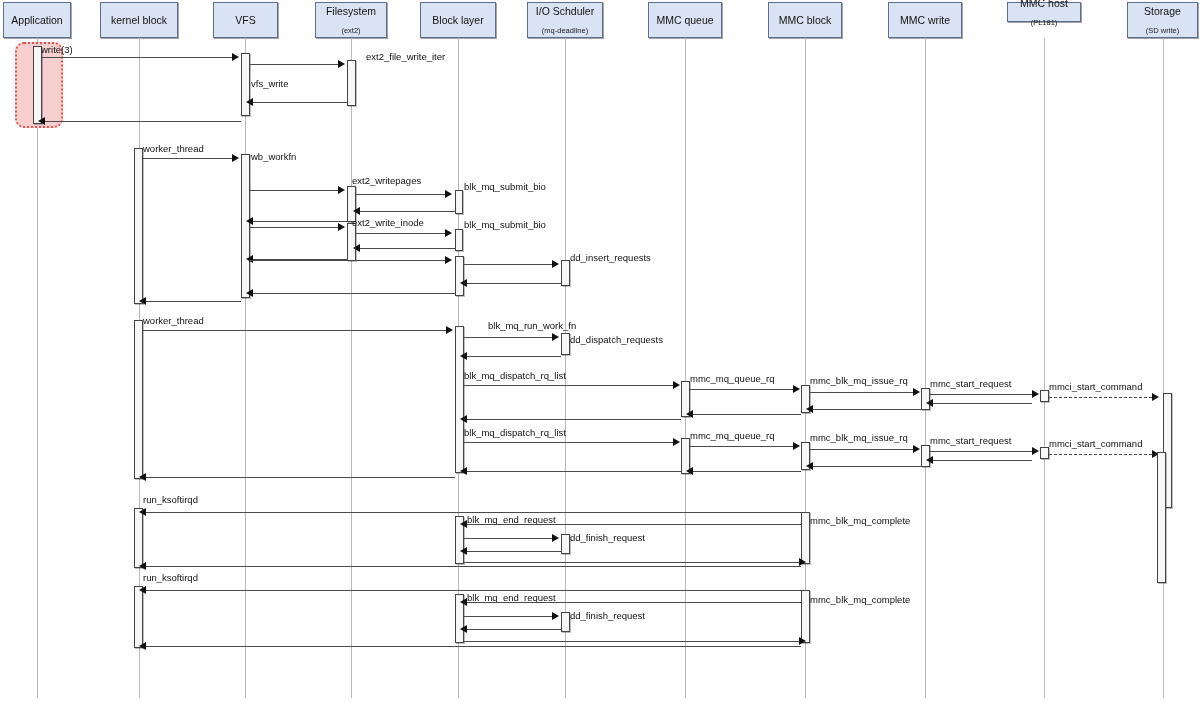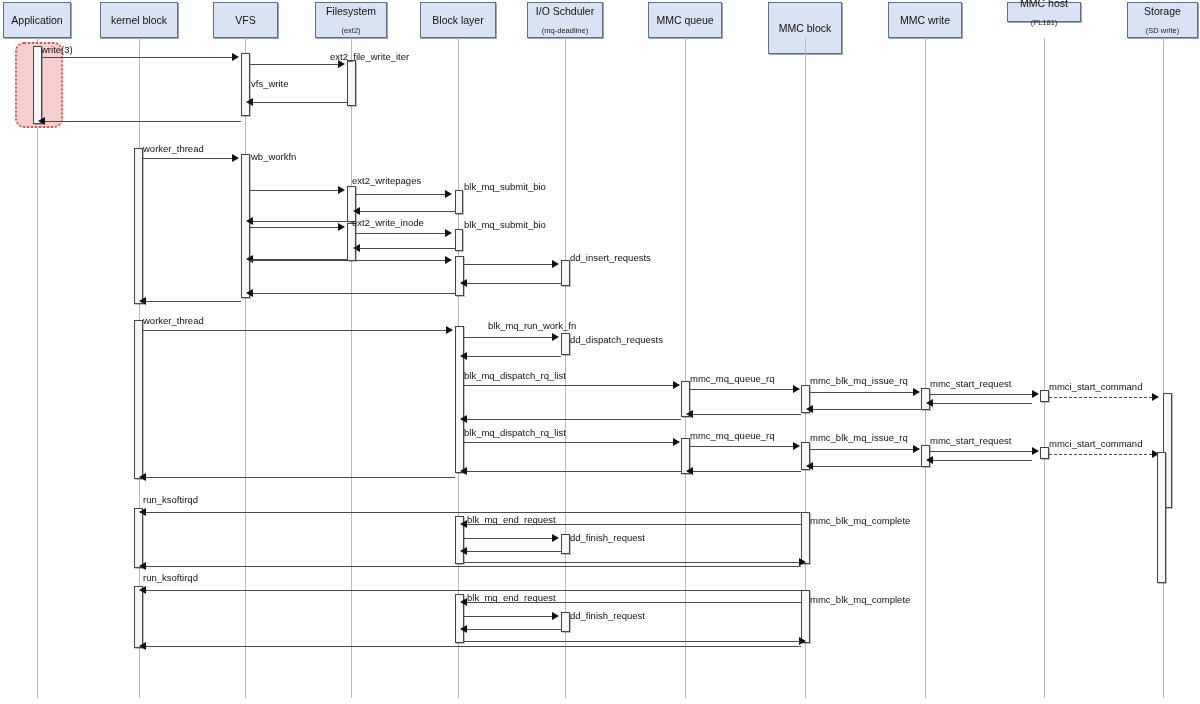--- a/index.html
+++ b/index.html
@@ -57,21 +57,21 @@
   <div class="participant" style="left:420px;top:2px;width:76px;height:36px;">
     <div class="p-title">Block layer</div>
   </div>
   <div class="participant" style="left:527px;top:2px;width:76px;height:36px;">
     <div class="p-title">I/O Schduler</div>
     <div class="p-sub">(mq-deadline)</div>
   </div>
   <div class="participant" style="left:648px;top:2px;width:74px;height:36px;">
     <div class="p-title">MMC queue</div>
   </div>
-  <div class="participant" style="left:768px;top:2px;width:74px;height:52px;">
+  <div class="participant" style="left:768px;top:2px;width:74px;height:36px;">
     <div class="p-title">MMC block</div>
   </div>
   <div class="participant" style="left:888px;top:2px;width:74px;height:36px;">
     <div class="p-title">MMC write</div>
   </div>
   <div class="participant" style="left:1007px;top:2px;width:74px;height:20px;">
     <div class="p-title">MMC host</div>
     <div class="p-sub">(PL181)</div>
   </div>
   <div class="participant" style="left:1127px;top:2px;width:71px;height:36px;">
@@ -98,21 +98,21 @@
   <div class="act" style="left:347px;top:60px;width:9px;height:46px;"></div>
 
   <div class="msg" style="left:42px;top:57px;width:190px;"></div>
   <div class="arrowhead right" style="left:232px;top:53px;"></div>
   <div class="lbl" style="left:41px;top:44px;">write(3)</div>
 
   <div class="msg" style="left:250px;top:64px;width:88px;"></div>
   <div class="arrowhead right" style="left:338px;top:60px;"></div>
   <div class="lbl" style="left:251px;top:44px;margin-top:34px;">vfs_write</div>
 
-  <div class="lbl" style="left:330px;top:51px;">ext2_file_write_iter</div>
+  <div class="lbl" style="left:366px;top:51px;">ext2_file_write_iter</div>
 
   <div class="msg" style="left:252px;top:102px;width:95px;"></div>
   <div class="arrowhead left" style="left:246px;top:98px;"></div>
 
   <div class="msg" style="left:44px;top:121px;width:197px;"></div>
   <div class="arrowhead left" style="left:38px;top:117px;"></div>
 
   <div class="act" style="left:134px;top:148px;width:9px;height:156px;"></div>
   <div class="act" style="left:241px;top:154px;width:9px;height:144px;"></div>
 

